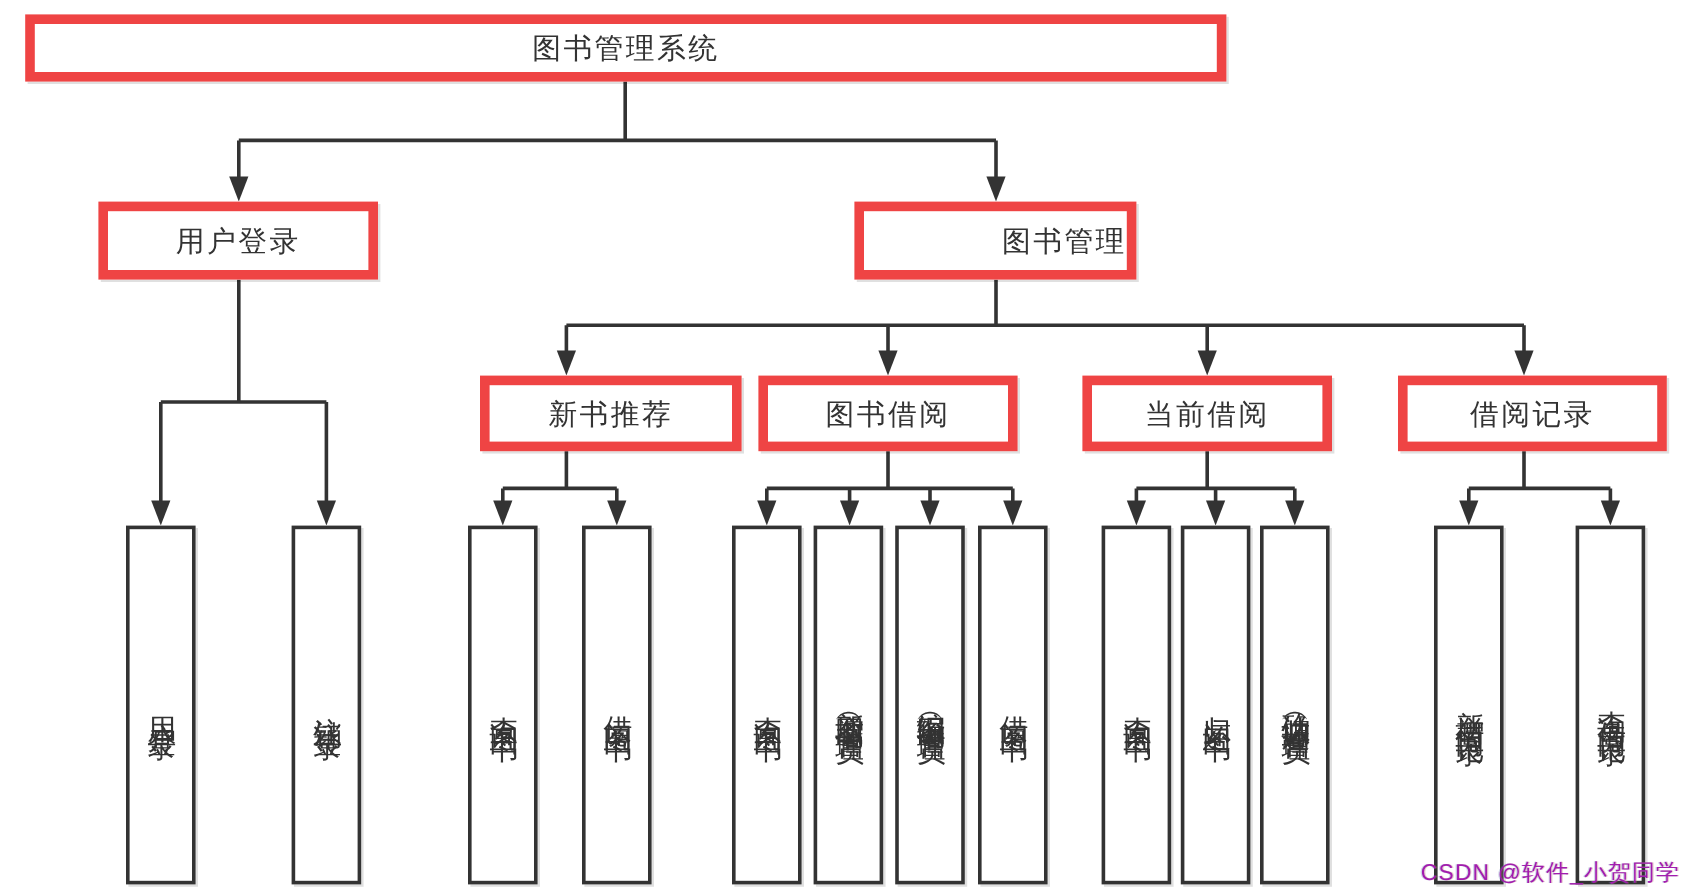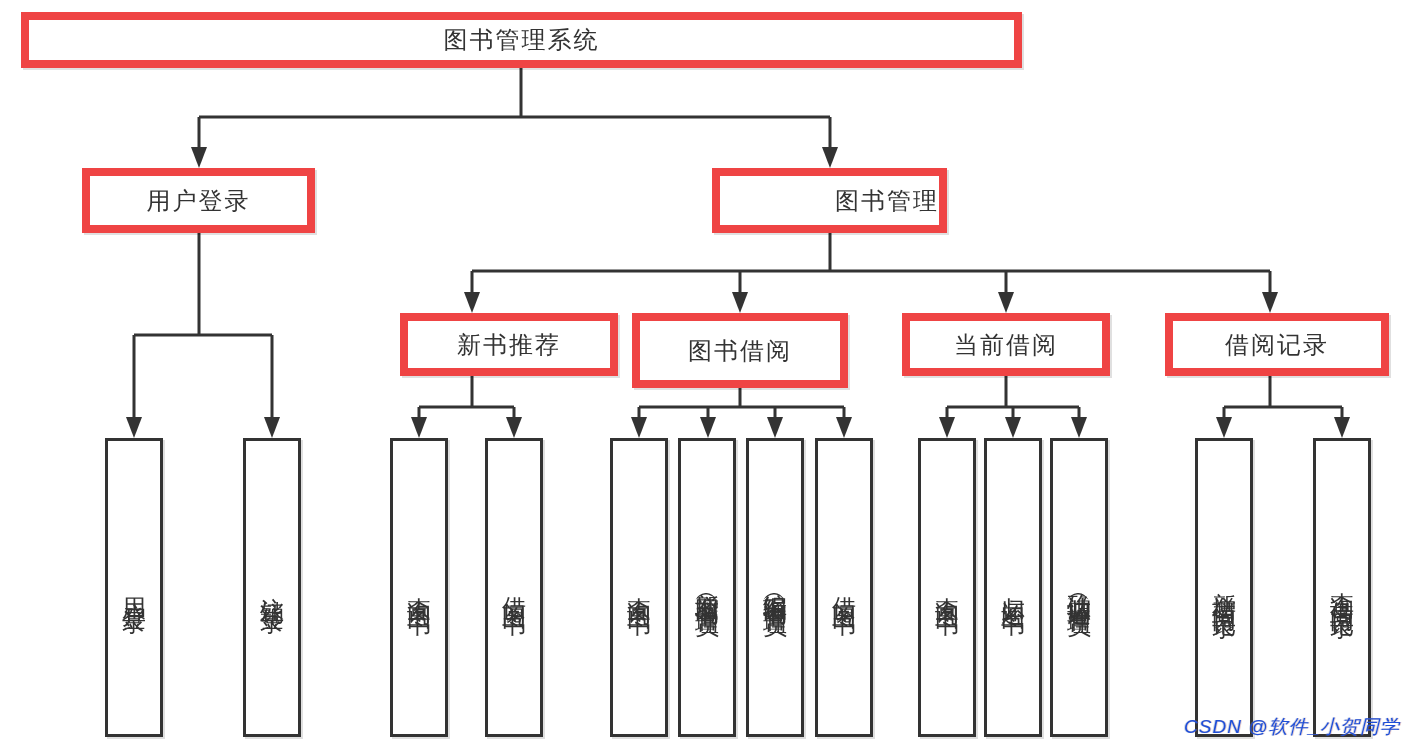--- a/index.html
+++ b/index.html
@@ -38,24 +38,23 @@
     letter-spacing:5px;
     line-height:1;
     color:#333333;
     white-space:nowrap;
   }
   .leaf.long span{letter-spacing:3px;}
   .watermark{
     position:absolute;
     right:5px;bottom:7px;
     font-size:19px;
-    color:#1d4ed8;
+    color:#a21caf;
     letter-spacing:1px;
     text-shadow:1px 0 0 rgba(190,120,120,0.35), -1px 0 0 rgba(120,140,190,0.35);
-    font-style:italic;
   }
 </style>
 </head>
 <body>
 
 <div class="canvas">
 
   <svg class="connectors" viewBox="0 0 1405 747" xmlns="http://www.w3.org/2000/svg">
 
     <path d="M521,67 V117
@@ -102,21 +101,21 @@
   <div class="node" style="left:82px;top:168px;width:233px;height:65px;">
     <span>用户登录</span>
   </div>
   <div class="node" style="left:712px;top:168px;width:235px;height:65px;justify-content:flex-end;">
     <span>图书管理</span>
   </div>
 
   <div class="node" style="left:363px;top:313px;width:218px;height:63px;margin-left:37px;">
     <span>新书推荐</span>
   </div>
-  <div class="node" style="left:632px;top:313px;width:216px;height:75px;">
+  <div class="node" style="left:632px;top:313px;width:216px;height:63px;">
     <span>图书借阅</span>
   </div>
   <div class="node" style="left:902px;top:313px;width:208px;height:63px;align-items:center;">
     <span>当前借阅</span>
   </div>
   <div class="node" style="left:1165px;top:313px;width:224px;height:63px;">
     <span>借阅记录</span>
   </div>
 
   <div class="leaf" style="left:105px;">

